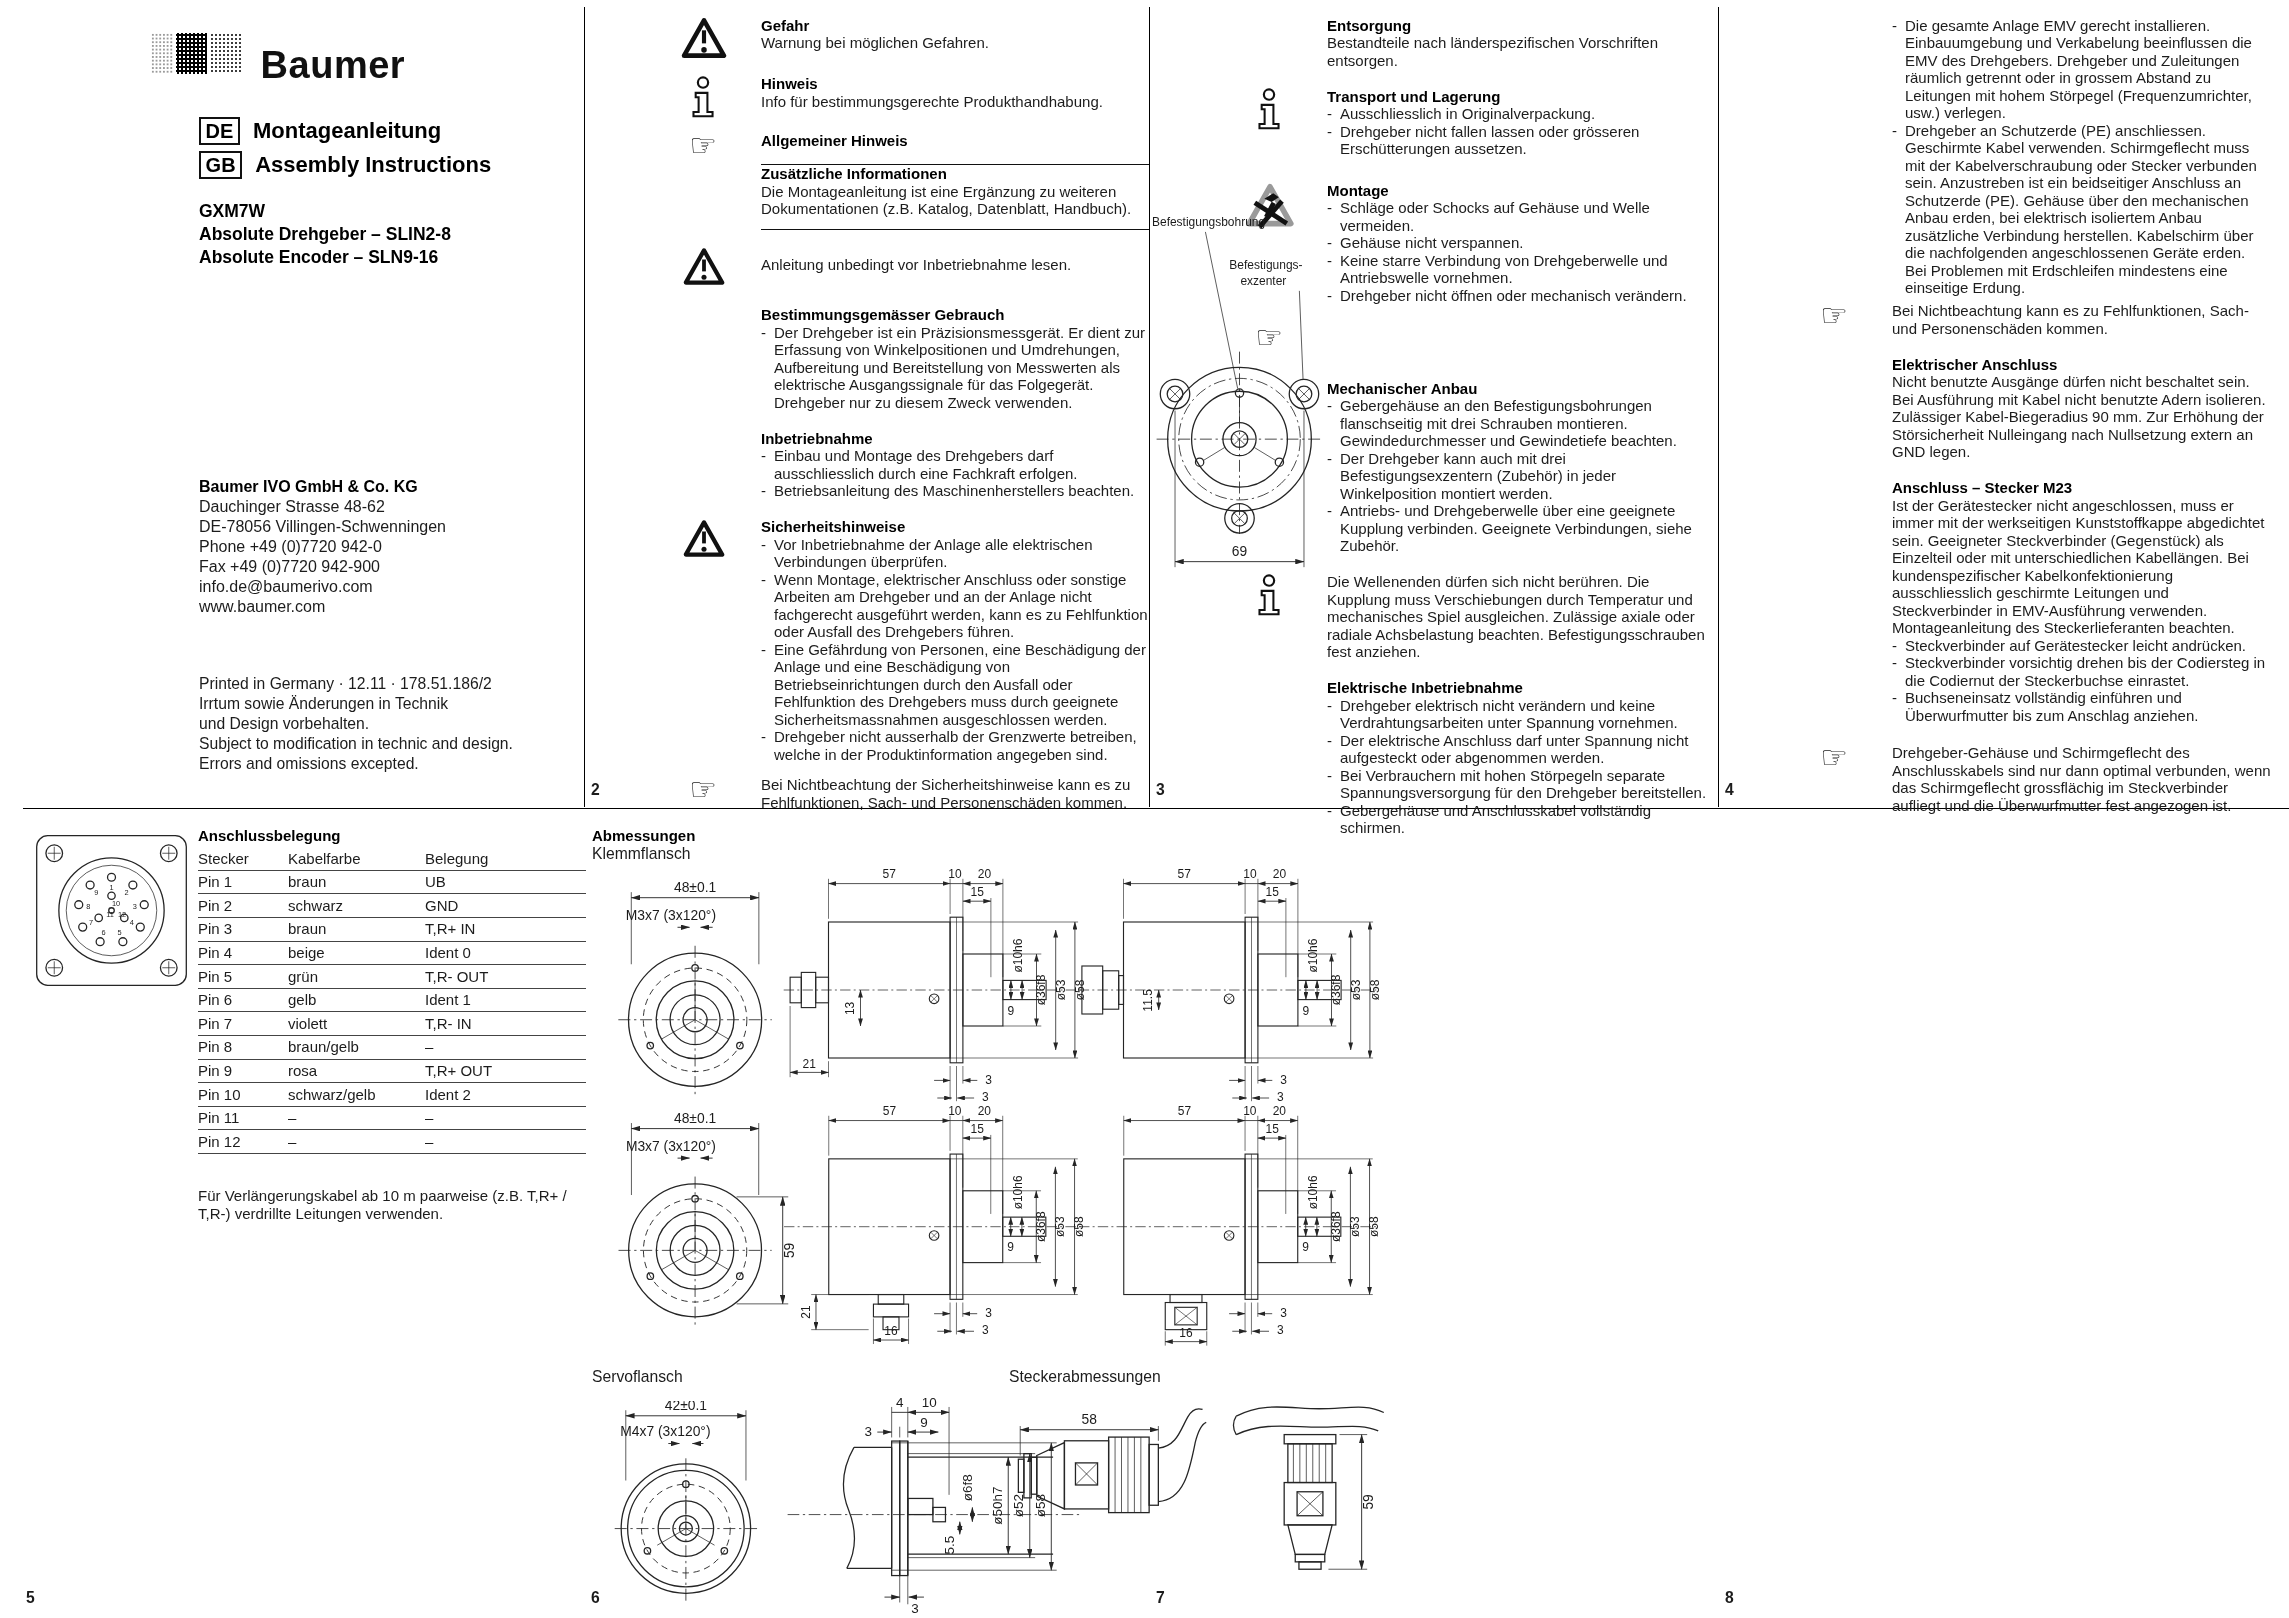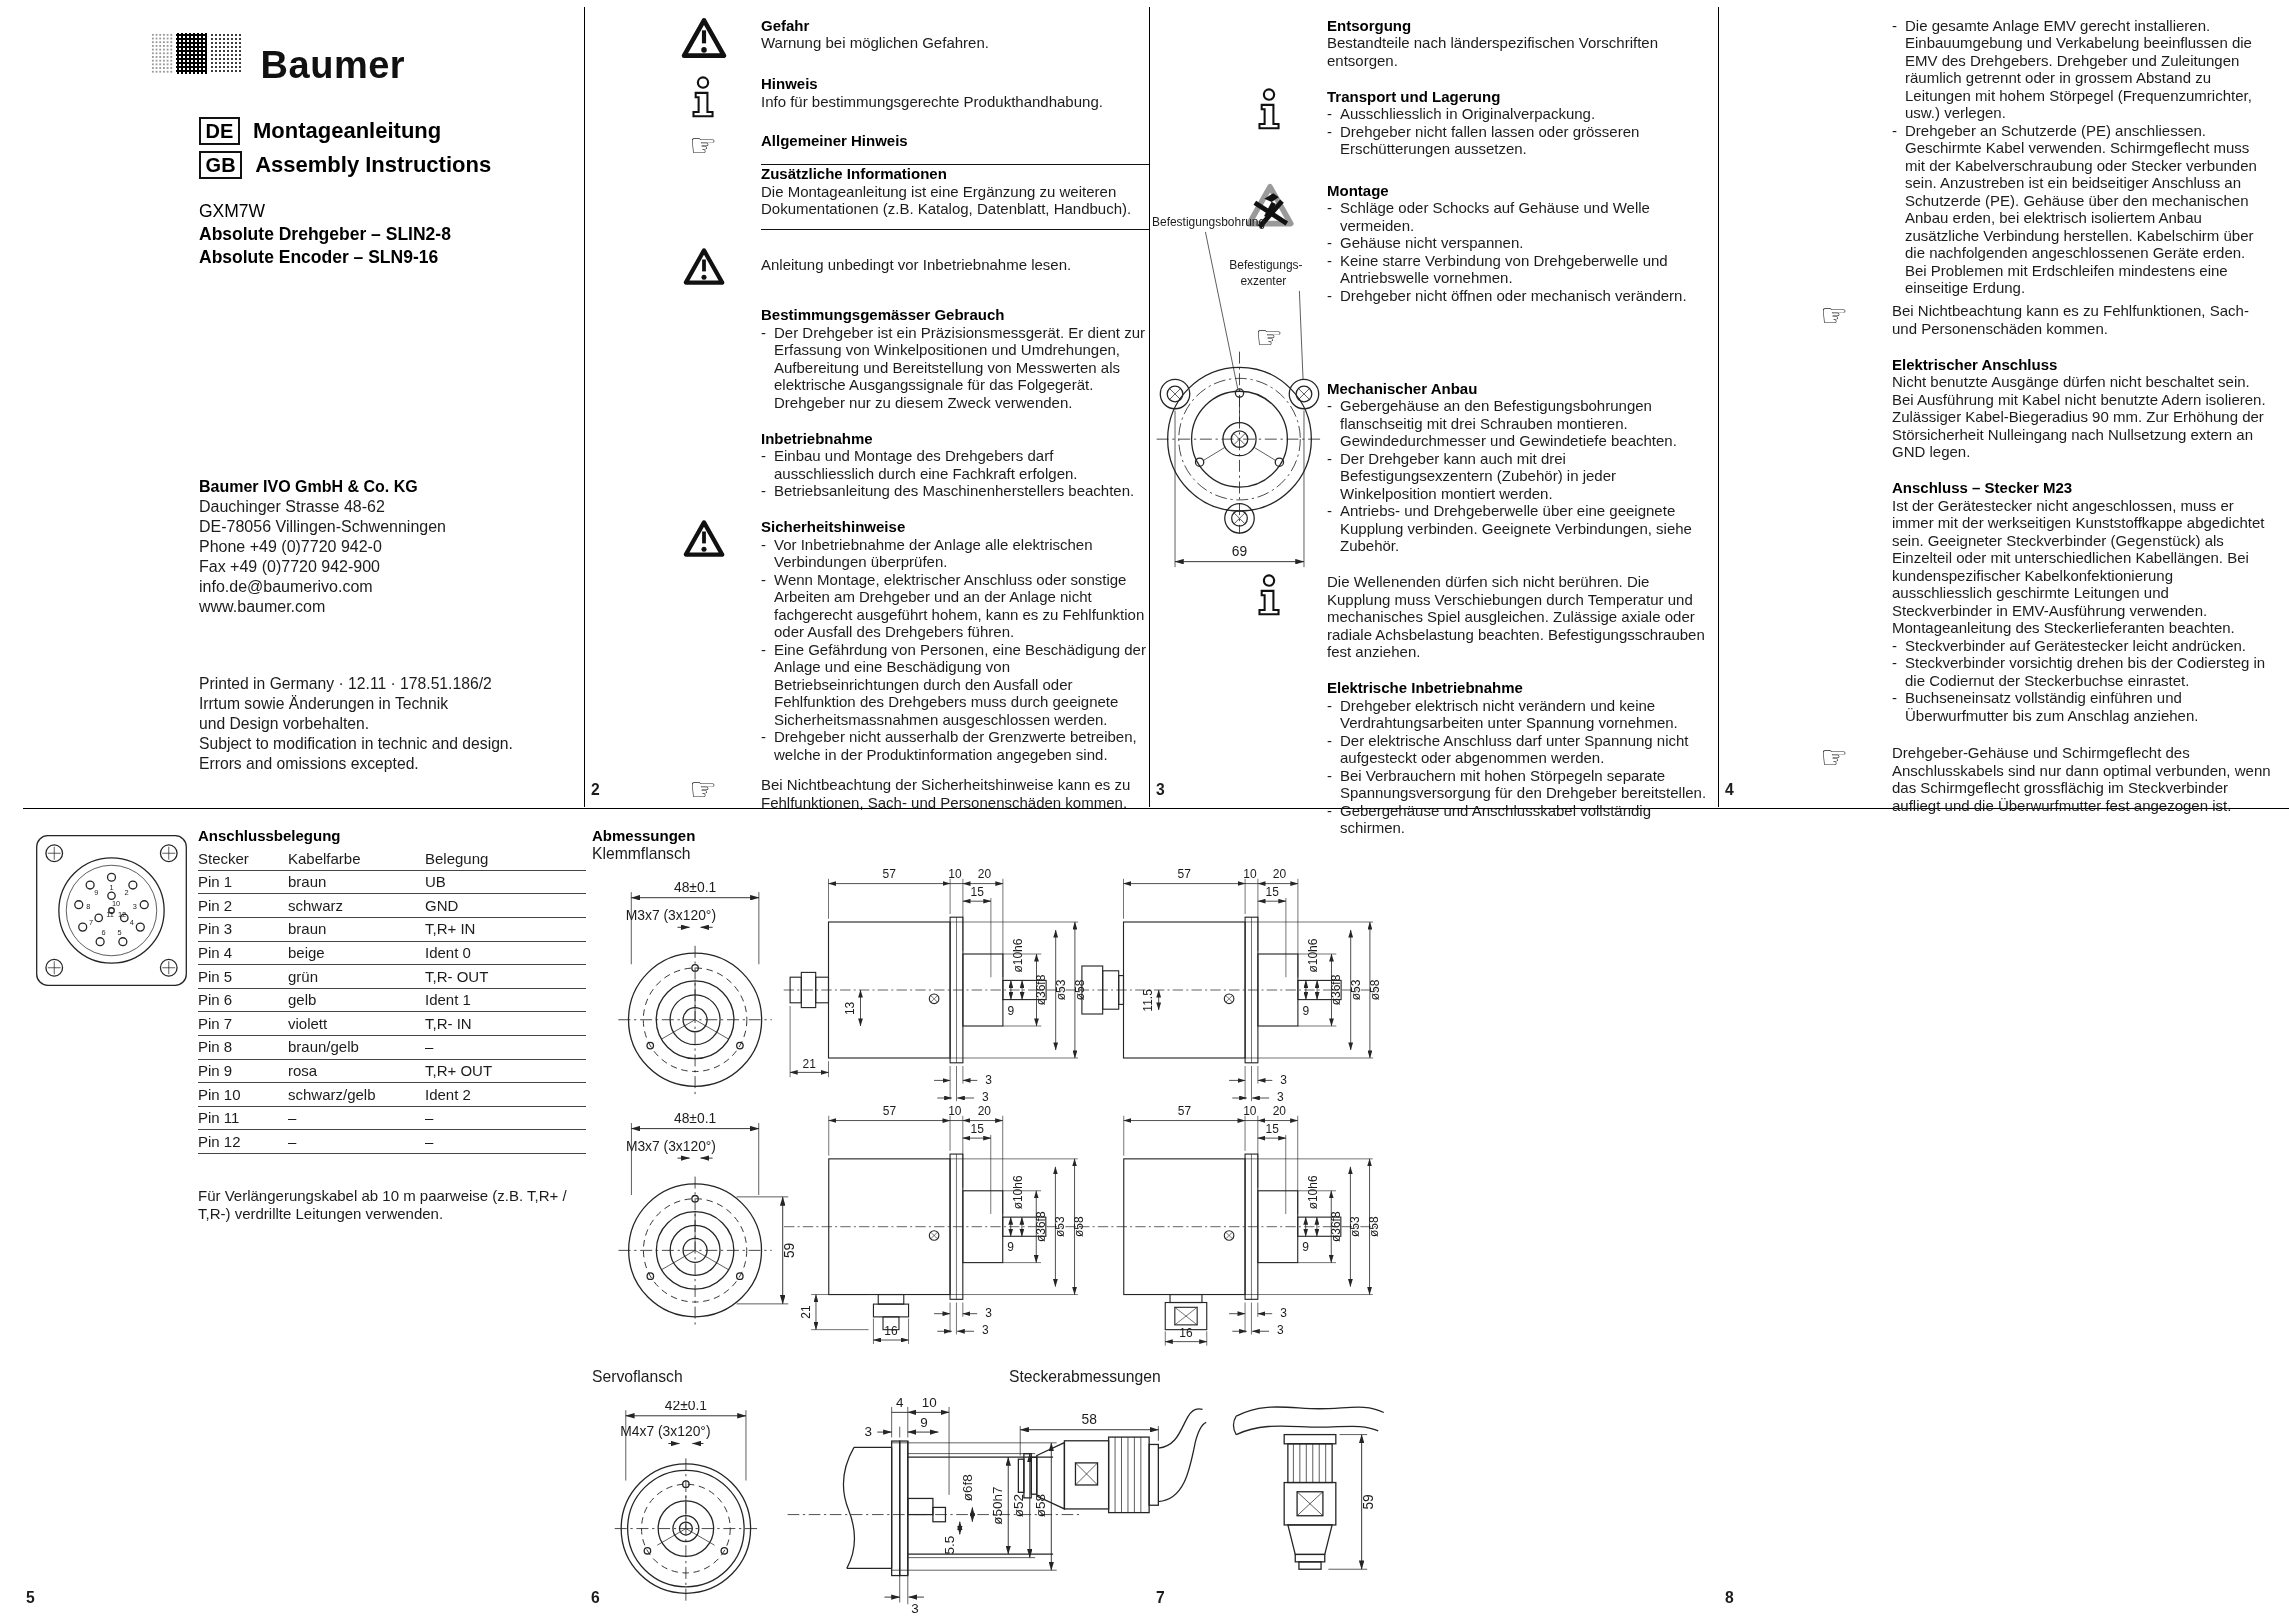--- a/index.html
+++ b/index.html
@@ -25,21 +25,21 @@
   .logo-row{display:flex;align-items:flex-end;gap:20px}
   .logo-mark{display:flex;gap:2.8px;align-items:flex-end}
   .lm{height:41px}
   .lm1{width:22px;background-image:radial-gradient(#9a9a9a 1px,transparent 1.1px);background-size:3.7px 3.7px}
   .lm2{width:31px;background-image:radial-gradient(#000 1.7px,transparent 1.8px);background-size:4px 4px}
   .lm3{width:31px;background-image:radial-gradient(#3c3c3c 1.4px,transparent 1.5px);background-size:4px 4px}
   .logo-text{font-size:38px;font-weight:bold;color:#111;letter-spacing:0.5px}
   .langrow{display:flex;align-items:center;gap:13px;margin-bottom:6.5px}
   .langbox{border:2.2px solid #111;font-weight:bold;font-size:20px;line-height:24px;padding:0 4.6px;color:#000}
   .langtitle{font-weight:bold;font-size:22px;color:#000}
-  .prod{font-weight:normal;font-size:17.5px;line-height:23px;color:#000}
+  .prod{font-weight:bold;font-size:17.5px;line-height:23px;color:#000}
   .prodline{display:flex;width:362px;font-weight:bold;font-size:17.5px;line-height:23px;color:#000}
   .addr{font-size:16px;line-height:20px}
   .imprint{font-size:15.7px;line-height:20px}
   
   .pintable{width:388px;font-size:15px}
   .pt-title{font-weight:bold;color:#000;margin-bottom:2.8px}
   .pt-head,.pt-row{display:grid;grid-template-columns:90px 137px 1fr;border-bottom:1.1px solid #444;padding:2.3px 0 2.8px}
   
   .dwg line,.dwg path,.dwg rect,.dwg circle{stroke:#252525;fill:none;stroke-width:1.4}
   .dwg .dim{stroke-width:1}
@@ -222,21 +222,21 @@
           </svg>
         </div>
       <div class="txt">
           <div class="h">Sicherheitshinweise</div>
         <div>
 
         <div class="li">
               <span class="t">Vor Inbetriebnahme der Anlage alle elektrischen Verbindungen überprüfen.</span>
             </div>
             <div class="li">
-              <span class="t">Wenn Montage, elektrischer Anschluss oder sonstige Arbeiten am Drehgeber und an der Anlage nicht fachgerecht ausgeführt hohem, kann es zu Fehlfunktion oder Ausfall des Drehgebers führen.</span>
+              <span class="t">Wenn Montage, elektrischer Anschluss oder sonstige Arbeiten am Drehgeber und an der Anlage nicht fachgerecht ausgeführt werden, kann es zu Fehlfunktion oder Ausfall des Drehgebers führen.</span>
             </div>
             <div class="li">
               <span class="t">Eine Gefährdung von Personen, eine Beschädigung der Anlage und eine Beschädigung von Betriebseinrichtungen durch den Ausfall oder Fehlfunktion des Drehgebers muss durch geeignete Sicherheitsmassnahmen ausgeschlossen werden.</span>
             </div>
             <div class="li">
               <span class="t">Drehgeber nicht ausserhalb der Grenzwerte betreiben, welche in der Produktinformation angegeben sind.</span>
             </div>
           </div>
         </div>
     </div>

